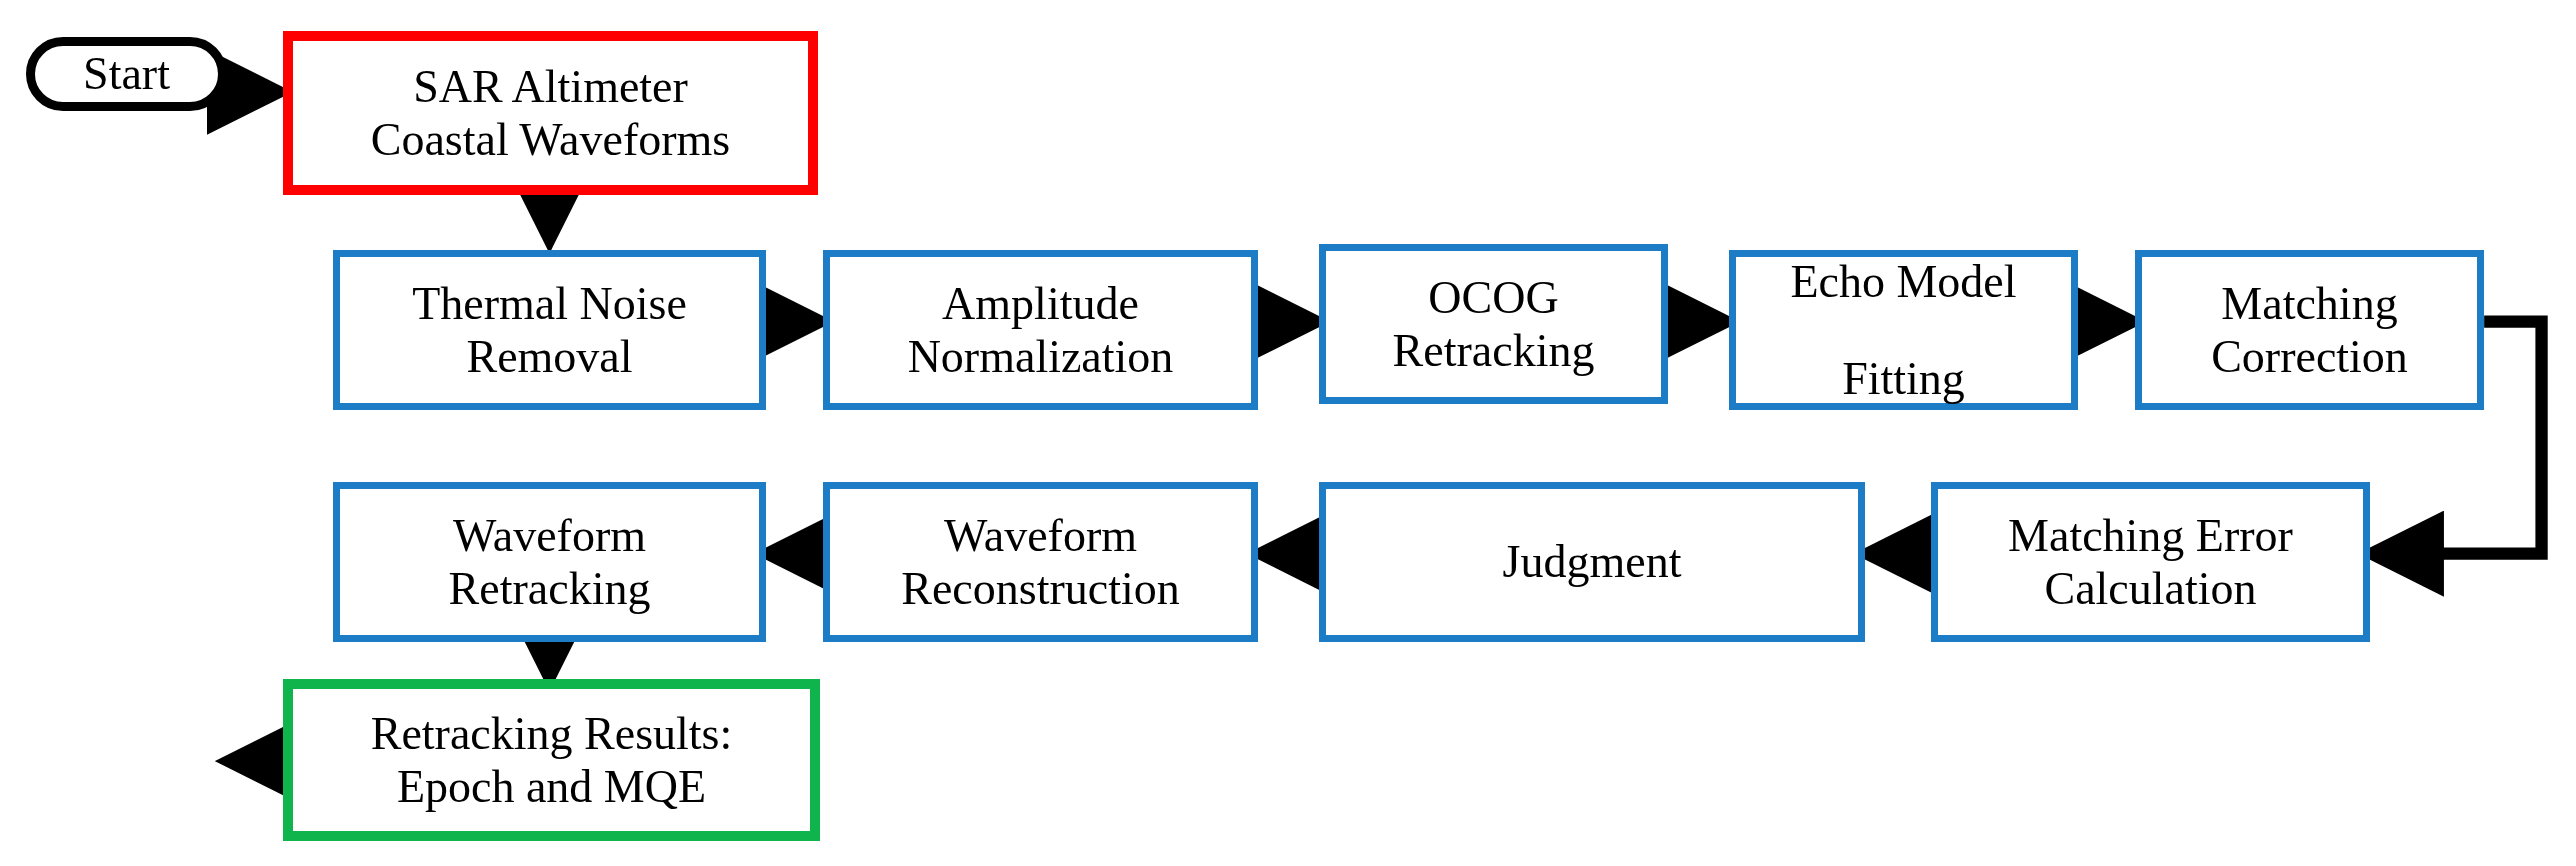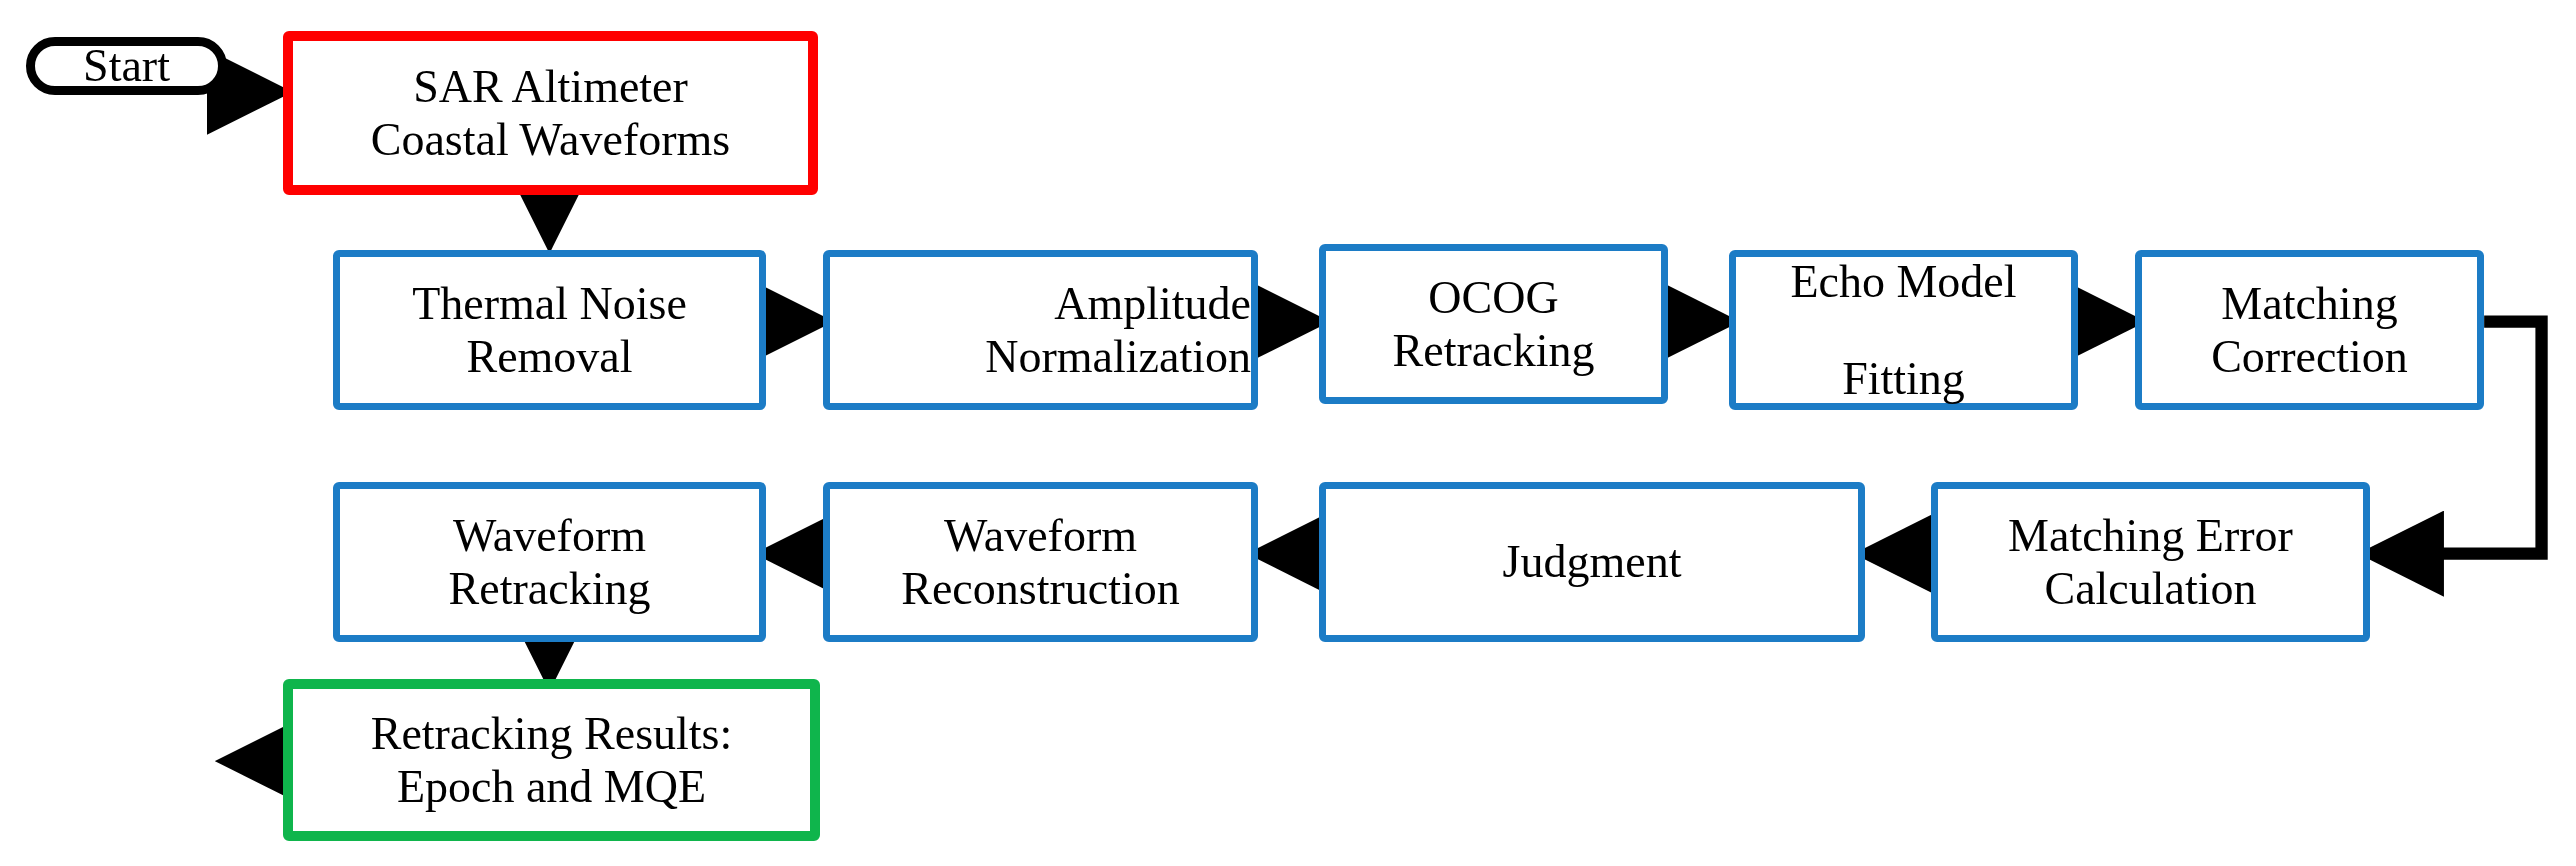--- a/index.html
+++ b/index.html
@@ -24,21 +24,20 @@
     justify-content: center;
     text-align: center;
     color: #000000;
     background: #ffffff;
     line-height: 1.16;
     font-size: 46px;
     white-space: nowrap;
   }
   .rect {
     border-style: solid;
-    border-radius: 6px;
   }
   .blue   { border-width: 7.4px;  border-color: #1C7CC6; margin-top: 8px; }
   .red    { border-width: 10.7px; border-color: #FF0000; }
   .green  { border-width: 10.7px; border-color: #0FB54C; }
   .pill {
     border: 9px solid #000000;
     border-radius: 819px;
     font-size: 46px;
   }
   .node .ln { display: block; }
@@ -80,35 +79,35 @@
 
     <line x1="1606" y1="675" x2="1541" y2="675" stroke="#000000" stroke-width="15" marker-end="url(#ah)"></line>
 
     <line x1="1001" y1="675" x2="940" y2="675" stroke="#000000" stroke-width="15" marker-end="url(#ah)"></line>
 
     <line x1="670" y1="774" x2="670" y2="822" stroke="#000000" stroke-width="15" marker-end="url(#ah)"></line>
 
     <line x1="341" y1="928" x2="283" y2="928" stroke="#000000" stroke-width="15" marker-end="url(#ah)"></line>
   </svg>
 
-  <div class="node pill" style="left:26px; top:37px; width:201px; height:58px;">
+  <div class="node pill" style="left:26px; top:37px; width:201px; height:74px;">
     <span class="ln">Start</span>
   </div>
 
   <div class="node rect red" style="left:283px; top:31px; width:535px; height:164px;">
     <span class="ln">SAR Altimeter</span>
     <span class="ln">Coastal Waveforms</span>
   </div>
 
   <div class="node rect blue" style="left:333px; top:242px; width:433px; height:160px;">
     <span class="ln">Thermal Noise</span>
     <span class="ln">Removal</span>
   </div>
 
-  <div class="node rect blue" style="left:823px; top:242px; width:435px; height:160px;align-items:flex-end;">
+  <div class="node rect blue" style="left:823px; top:242px; width:435px; height:160px;">
     <span class="ln">Amplitude</span>
     <span class="ln">Normalization</span>
   </div>
 
   <div class="node rect blue" style="left:1319px; top:236px; width:349px; height:160px;">
     <span class="ln">OCOG</span>
     <span class="ln">Retracking</span>
   </div>
 
   <div class="node rect blue" style="left:1729px; top:242px; width:349px; height:160px;gap:44px;">

